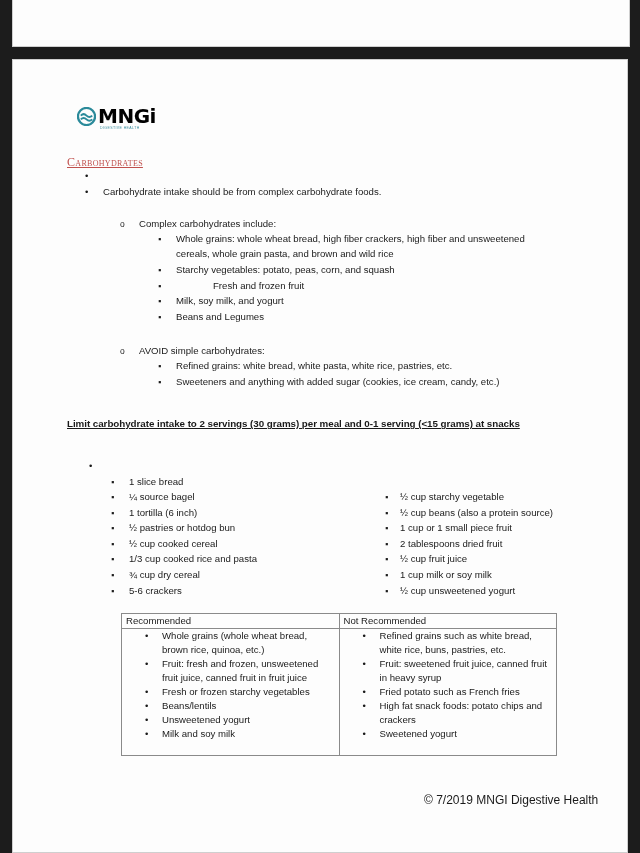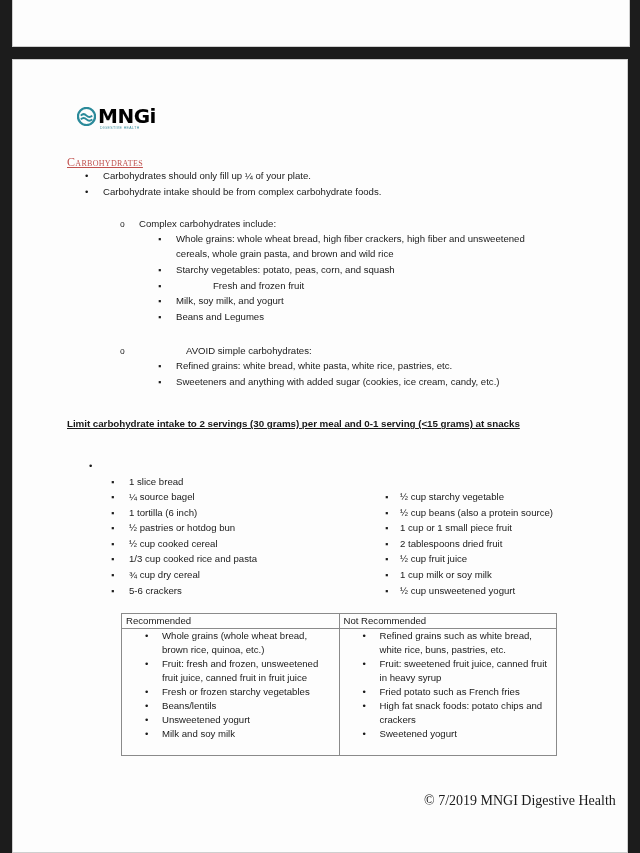--- a/index.html
+++ b/index.html
@@ -44,21 +44,21 @@
   }
   table.rec td, table.rec th {
     border:1px solid #8a8a8a; vertical-align:top; text-align:left; font-weight:normal;
     padding:0 4px;
   }
   table.rec th { height:14px; }
   table.rec td { height:120px; padding-bottom:6px; }
   table.rec ul { margin:0; padding:0 0 0 36px; list-style:none; }
   table.rec li { position:relative; padding-left:0; }
   table.rec li::before { content:"\2022"; position:absolute; left:-17px; top:0; }
-  .footer { position:absolute; left:411px; top:733px; font-size:14px;font-family:Liberation Serif, serif; }
+  .footer { position:absolute; left:411px; top:733px; font-size:12px; }
 </style>
 </head>
 <body>
 
 <div class="prev-page"></div>
 
 <div class="page">
 
   <div class="logo">
     <svg class="logo-mark" viewBox="0 0 20 20">
@@ -66,41 +66,40 @@
       <path d="M4 9 Q7 6 10 9 T16 9" fill="none" stroke="#2b8a9a" stroke-width="2"></path>
       <path d="M4 13 Q7 10 10 13 T16 13" fill="none" stroke="#2b8a9a" stroke-width="2"></path>
     </svg>
     <div class="logo-text">MNGi</div>
     <div class="logo-tag">Digestive Health</div>
   </div>
 
   <div class="section-title">Carbohydrates</div>
 
   <div class="abs dot" style="left:72px;top:110px;"></div>
-  <div class="abs" style="left:90px;top:110px;">Carbohydrates should only fill up ¼ of your plate.</div>
   <div class="abs dot" style="left:72px;top:126px;"></div>
   <div class="abs" style="left:90px;top:126px;">Carbohydrate intake should be from complex carbohydrate foods.</div>
 
   <div class="abs circ" style="left:107px;top:158px;"></div>
   <div class="abs" style="left:126px;top:158px;">Complex carbohydrates include:</div>
 
   <div class="abs sq" style="left:145px;top:173px;"></div>
   <div class="abs" style="left:163px;top:173px;">Whole grains: whole wheat bread, high fiber crackers, high fiber and unsweetened</div>
   <div class="abs" style="left:163px;top:188px;">cereals, whole grain pasta, and brown and wild rice</div>
   <div class="abs sq" style="left:145px;top:204px;"></div>
   <div class="abs" style="left:163px;top:204px;">Starchy vegetables: potato, peas, corn, and squash</div>
   <div class="abs sq" style="left:145px;top:220px;"></div>
   <div class="abs" style="left:180px;top:220px;padding-left:20px;">Fresh and frozen fruit</div>
   <div class="abs sq" style="left:145px;top:235px;"></div>
   <div class="abs" style="left:163px;top:235px;">Milk, soy milk, and yogurt</div>
   <div class="abs sq" style="left:145px;top:251px;"></div>
   <div class="abs" style="left:163px;top:251px;">Beans and Legumes</div>
 
   <div class="abs circ" style="left:107px;top:285px;"></div>
-  <div class="abs" style="left:126px;top:285px;margin-left:47px;">AVOID simple carbohydrates:</div>
+  <div class="abs" style="left:126px;top:285px;">AVOID simple carbohydrates:</div>
   <div class="abs sq" style="left:145px;top:300px;"></div>
   <div class="abs" style="left:163px;top:300px;">Refined grains: white bread, white pasta, white rice, pastries, etc.</div>
   <div class="abs sq" style="left:145px;top:316px;"></div>
   <div class="abs" style="left:163px;top:316px;">Sweeteners and anything with added sugar (cookies, ice cream, candy, etc.)</div>
 
   <div class="limit">Limit carbohydrate intake to 2 servings (30 grams) per meal and 0-1 serving (&lt;15 grams) at snacks</div>
 
   <div class="abs dot" style="left:76px;top:400px;"></div>
 
   <div class="abs sq" style="left:98px;top:416px;"></div>

